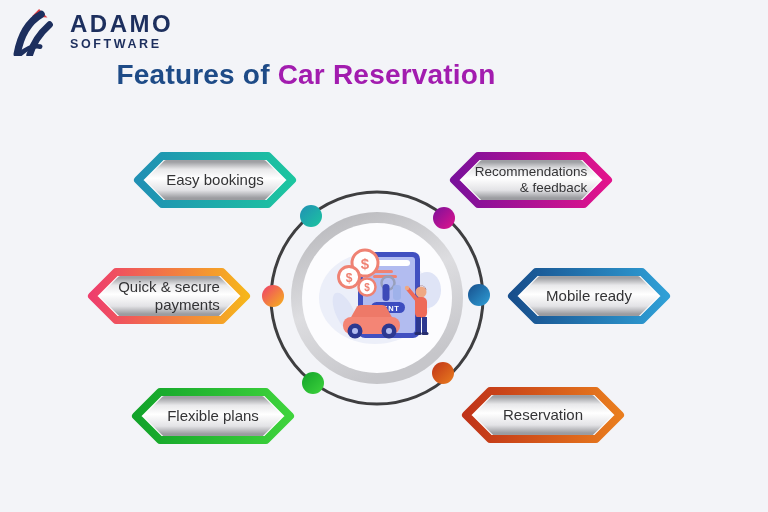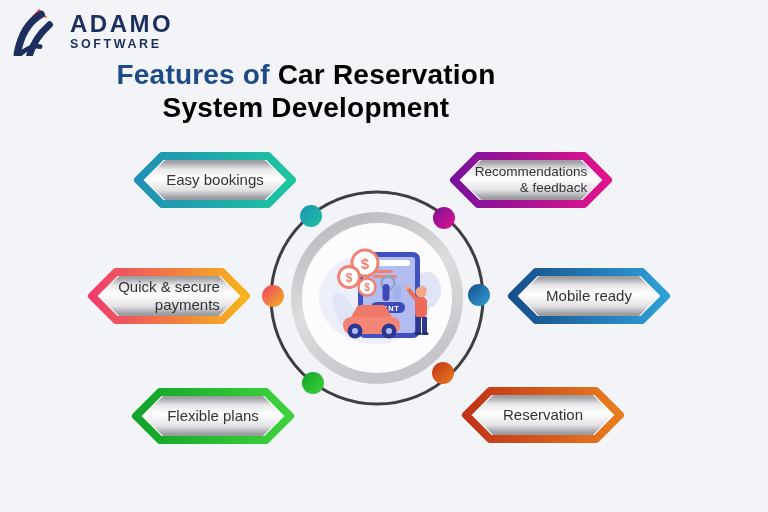--- a/index.html
+++ b/index.html
@@ -49,21 +49,21 @@
     left: 0;
     right: 0;
     top: 58px;
     text-align: center;
     font-size: 28px;
     line-height: 33px;
     font-weight: bold;
     letter-spacing: 0.2px;
   }
   .t-blue { color: #1e4b87; margin-right: 8px; }
-  .t-red  { color: #000000; }
+  .t-red  { color: #a21caf; }
 
   
   .badge {
     position: absolute;
     width: 166px;
     height: 62px;
   }
   .badge-svg { position: absolute; inset: 0; width: 166px; height: 62px; overflow: visible; }
   .badge-label {
     position: absolute;
@@ -108,21 +108,20 @@
       <path d="M8,44 C15,38 22,36 27,37" fill="none" stroke="#1d2f5e" stroke-width="4.5" stroke-linecap="round"></path>
     </svg>
     <div class="logo-text">
       <div class="logo-name">ADAMO</div>
       <div class="logo-sub">SOFTWARE</div>
     </div>
   </div>
 
   <h1 class="title">
     <span class="t-blue">Features of</span><span class="t-red">Car Reservation</span><br>
-    <span class="t-red">System Development</span>
   </h1>
 
   <div class="badge" style="left:132px; top:149px;">
     <svg class="badge-svg" viewBox="0 0 166 62">
       <defs>
         <linearGradient id="g0" x1="0" y1="0" x2="1" y2="0">
           <stop offset="0" stop-color="#2090b4"></stop>
           <stop offset="1" stop-color="#1cc5a0"></stop>
         </linearGradient>
         <linearGradient id="s0" x1="0" y1="0" x2="0" y2="1">

